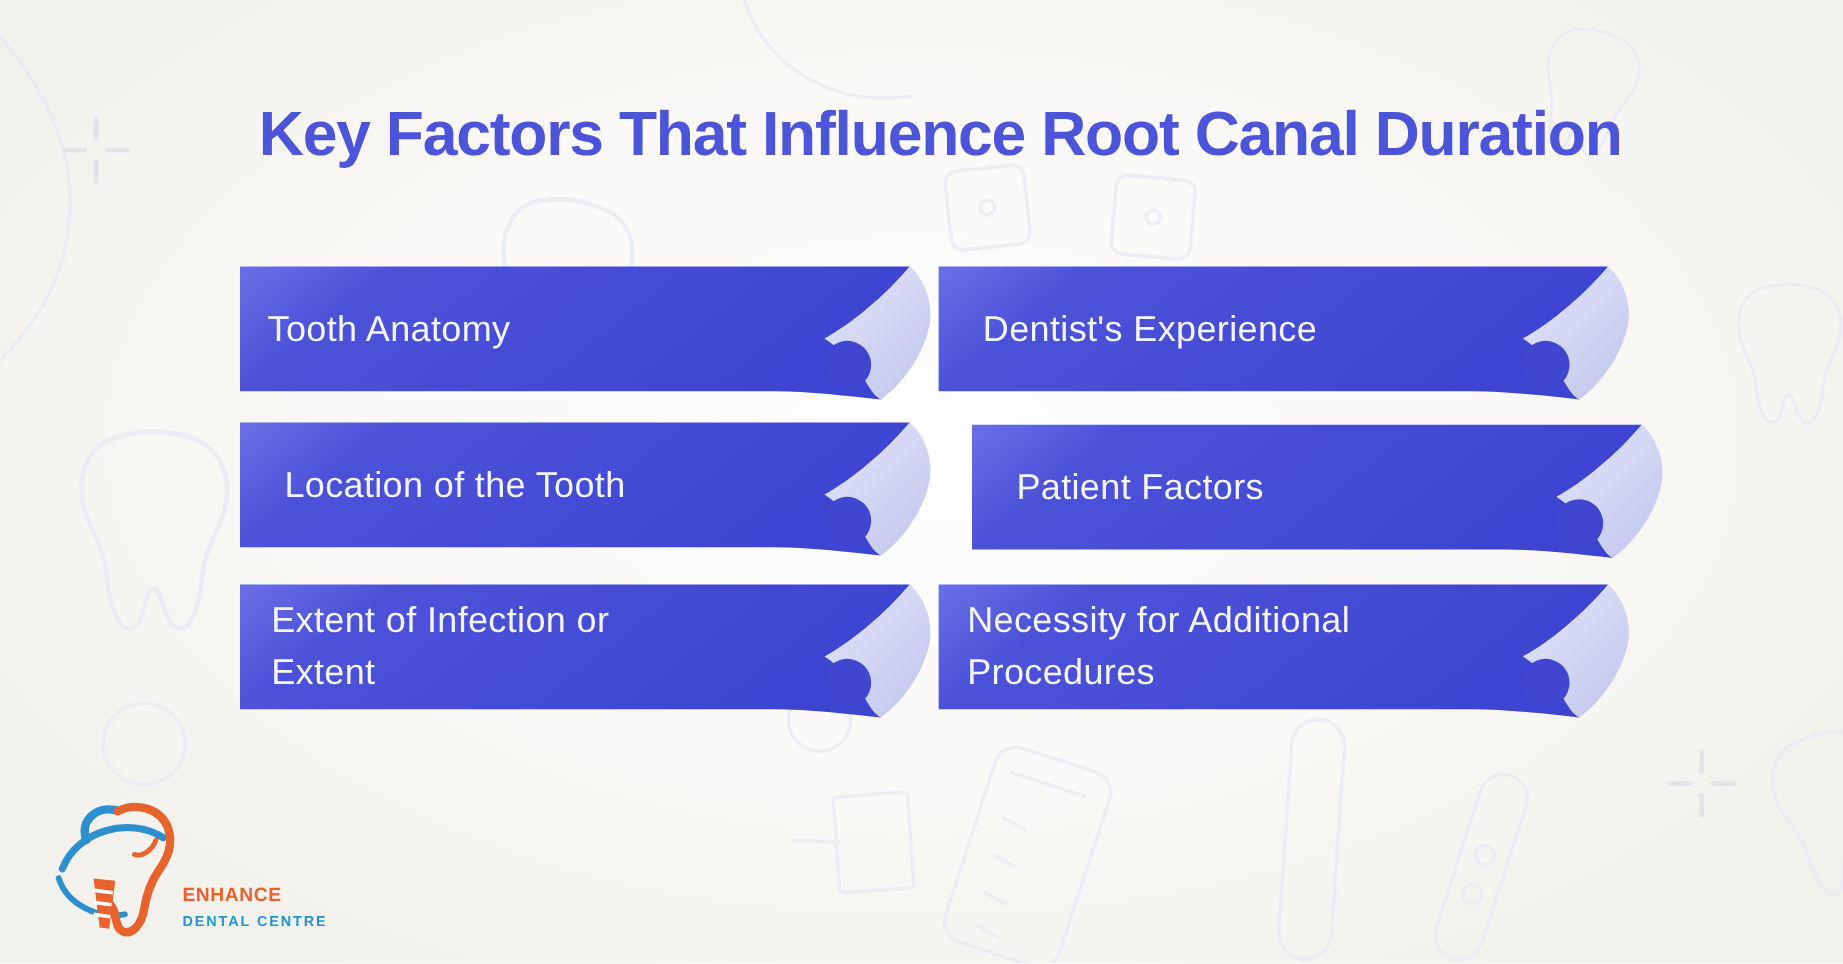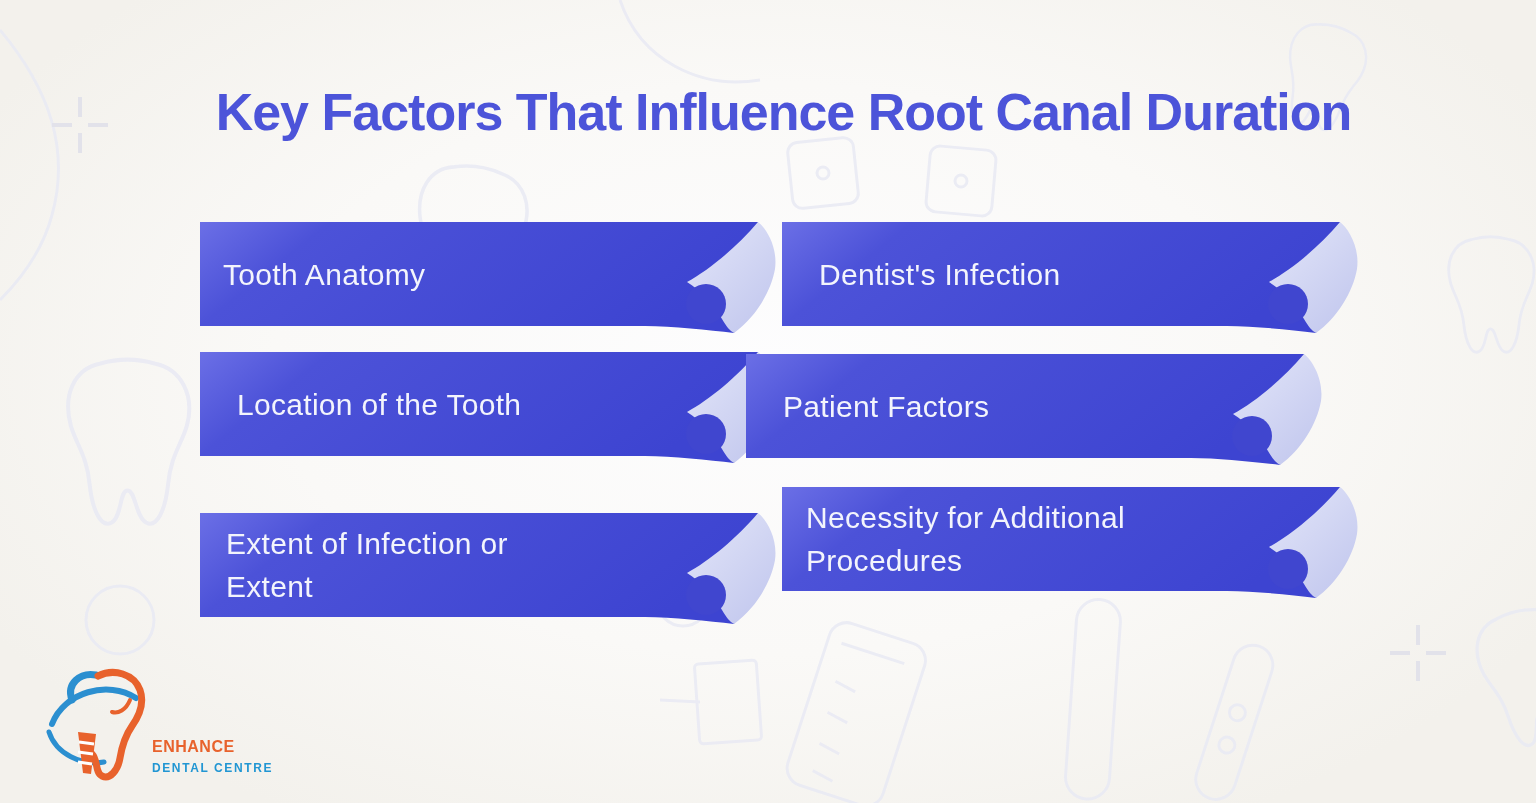--- a/index.html
+++ b/index.html
@@ -26,22 +26,22 @@
     position:absolute;left:0;top:2px;height:104px;width:460px;
     display:flex;flex-direction:column;justify-content:center;
   }
   .banner .label-line{
     color:#f3f4fc;font-size:30px;line-height:43px;letter-spacing:.3px;
     white-space:nowrap;
   }
   .pos-l1{left:200px;top:220px;}
   .pos-r1{left:782px;top:220px;}
   .pos-l2{left:200px;top:350px;}
-  .pos-r2{left:746px;top:352px;}
-  .pos-l3{left:200px;top:511px;}
+  .pos-r2{left:810px;top:352px;}
+  .pos-l3{left:200px;top:485px;}
   .pos-r3{left:782px;top:485px;}
   .pad-a .label-wrap{padding-left:23px;}
   .pad-b .label-wrap{padding-left:37px;}
   .pad-c .label-wrap{padding-left:26px;}
   .pad-d .label-wrap{padding-left:24px;}
   .logo{position:absolute;left:42px;top:664px;z-index:3;width:280px;height:130px;}
   .logo-icon{position:absolute;left:0;top:2px;width:112px;height:120px;}
   .logo-text{position:absolute;left:110px;top:34px;}
   .logo-brand{
     font-size:16px;font-weight:bold;color:#e8622c;letter-spacing:.5px;
@@ -143,21 +143,21 @@
     </div>
   </div>
 
   <div class="banner pos-r1 pad-b">
     <svg class="ribbon" viewBox="0 0 580 120">
       <path fill="url(#ribbonGrad)" d="M0,2 L558,2 C553,38 546,76 534,113 C508,110 473,106 445,106 L0,106 Z"></path>
       <path fill="url(#foldGrad)" d="M558,2 C537,27 509,50 487,62 C501,71 514,85 522,99 C526,106 530,111 534,113 C555,98 571,72 575,49 C578,27 566,8 558,2 Z"></path>
       <circle fill="#4046cf" cx="506" cy="84" r="20"></circle>
     </svg>
     <div class="label-wrap">
-      <div class="label-line">Dentist's Infection</div>
+      <div class="label-line">Dentist's Experience</div>
       <div class="label-line"></div>
     </div>
   </div>
 
   <div class="banner pos-l2 pad-b">
     <svg class="ribbon" viewBox="0 0 580 120">
       <path fill="url(#ribbonGrad)" d="M0,2 L558,2 C553,38 546,76 534,113 C508,110 473,106 445,106 L0,106 Z"></path>
       <path fill="url(#foldGrad)" d="M558,2 C537,27 509,50 487,62 C501,71 514,85 522,99 C526,106 530,111 534,113 C555,98 571,72 575,49 C578,27 566,8 558,2 Z"></path>
       <circle fill="#4046cf" cx="506" cy="84" r="20"></circle>
     </svg>

